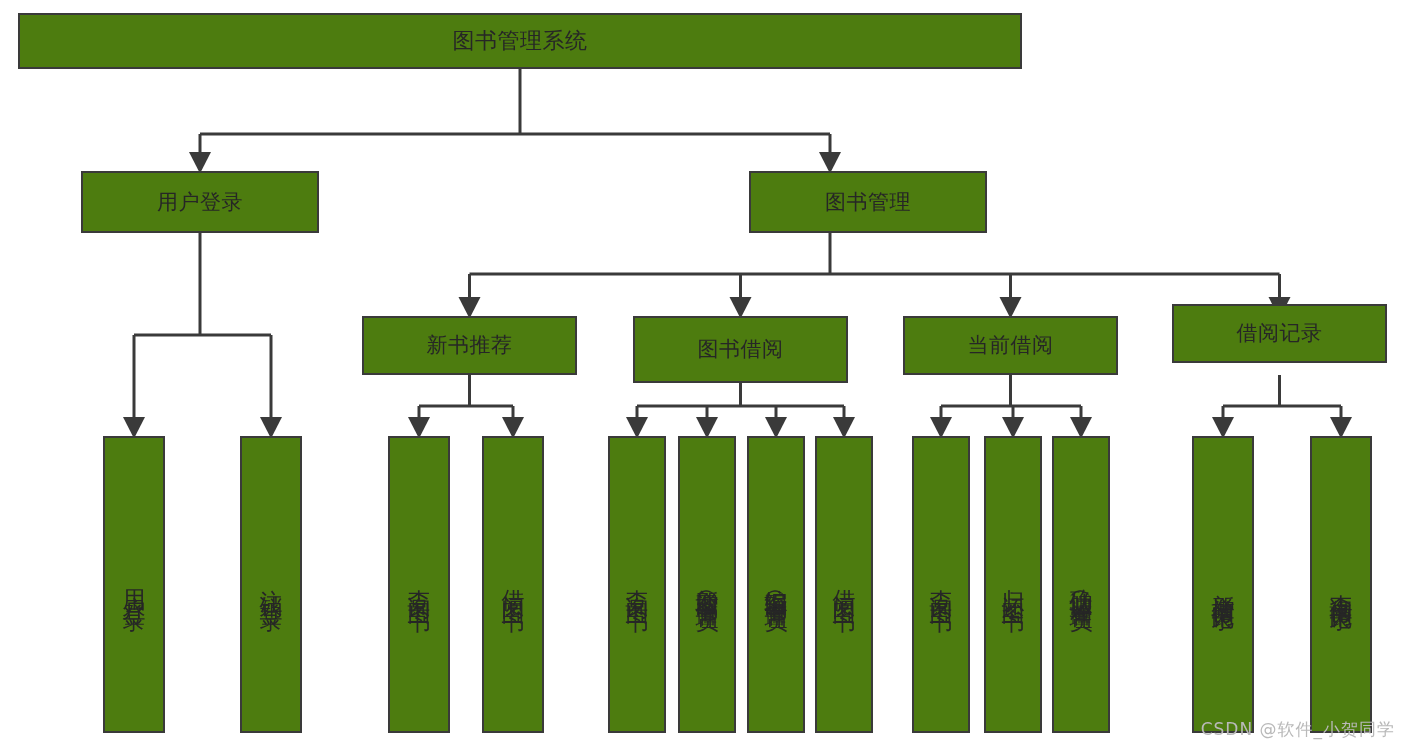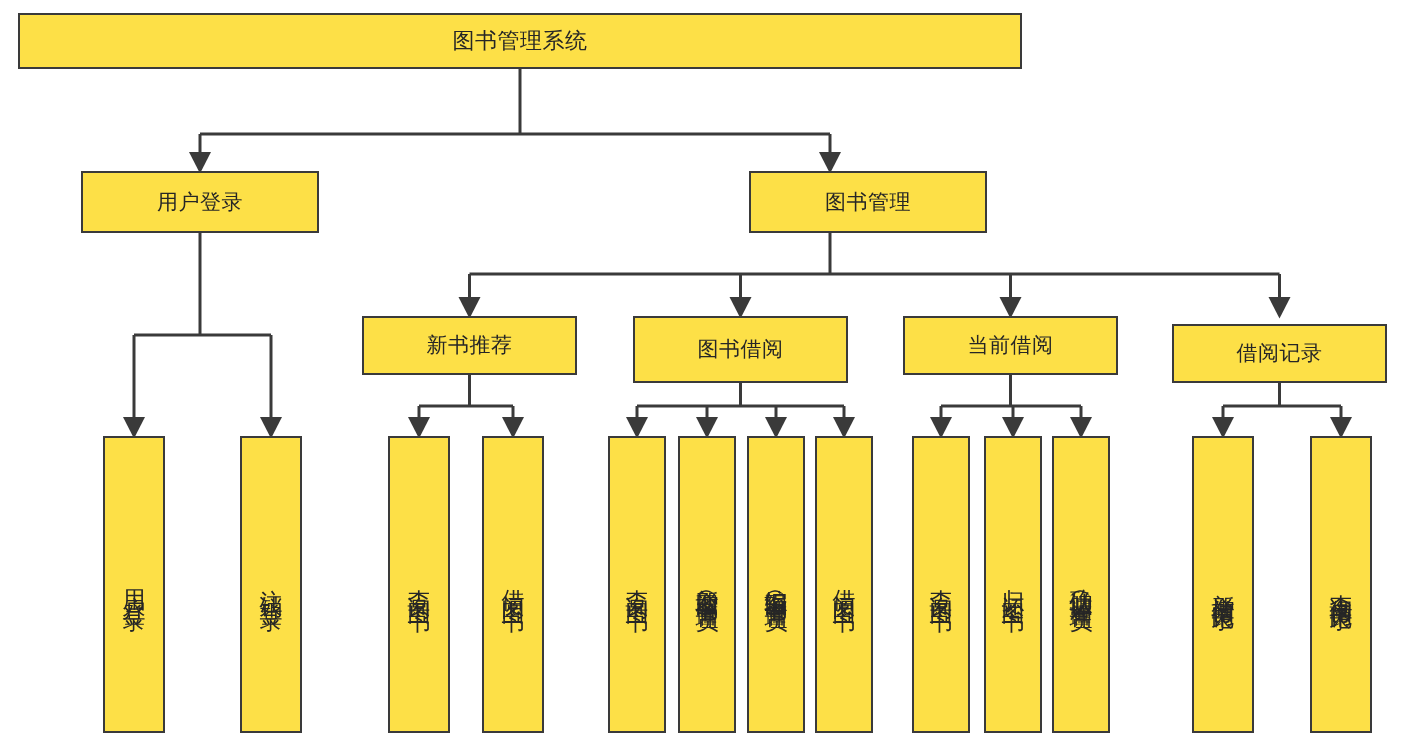--- a/index.html
+++ b/index.html
@@ -18,21 +18,21 @@
   #edges{
     position:absolute;
     left:0; top:0;
     width:1405px; height:747px;
     pointer-events:none;
   }
   .node{
     position:absolute;
     box-sizing:border-box;
     border:2px solid #3a3a3a;
-    background:#fde047;
+    background:#4d7c0f;
     display:flex;
     align-items:center;
     justify-content:center;
     text-align:center;
   }
   .node .lbl{
     display:block;
     line-height:1.18;
     letter-spacing:0.5px;
     white-space:nowrap;
@@ -131,21 +131,21 @@
       </div>
       <div class="node horiz" style="left: 362px; top: 316px; width: 215px; height: 59px;">
         <span class="lbl">新书推荐</span>
       </div>
       <div class="node horiz" style="left: 633px; top: 316px; width: 215px; height: 67px;">
         <span class="lbl">图书借阅</span>
       </div>
       <div class="node horiz" style="left: 903px; top: 316px; width: 215px; height: 59px; text-align: center;">
         <span class="lbl">当前借阅</span>
       </div>
-      <div class="node horiz" style="left: 1172px; top: 324px; width: 215px; height: 59px;">
+      <div class="node horiz" style="left: 1172px; top: 304px; width: 215px; height: 59px;">
         <span class="lbl">借阅记录</span>
       </div>
       <div class="node vert" style="left: 103px; top: 436px; width: 62px; height: 297px;">
         <span class="lbl">用户登录</span>
       </div>
       <div class="node vert" style="left: 240px; top: 436px; width: 62px; height: 297px;">
         <span class="lbl">注销登录</span>
       </div>
       <div class="node vert" style="left: 388px; top: 436px; width: 62px; height: 297px;">
         <span class="lbl">查询图书</span>
@@ -175,13 +175,14 @@
         <span class="lbl">确认归还（管理员）</span>
       </div>
       <div class="node vert tight" style="left: 1192px; top: 436px; width: 62px; height: 297px;">
         <span class="lbl">新增借阅记录</span>
       </div>
       <div class="node vert tight" style="left: 1310px; top: 436px; width: 62px; height: 297px;">
         <span class="lbl">查询借阅记录</span>
       </div>
     </div>
 
+  <div id="watermark">CSDN @软件_小贺同学</div>
 </div>
 
 </body></html>

